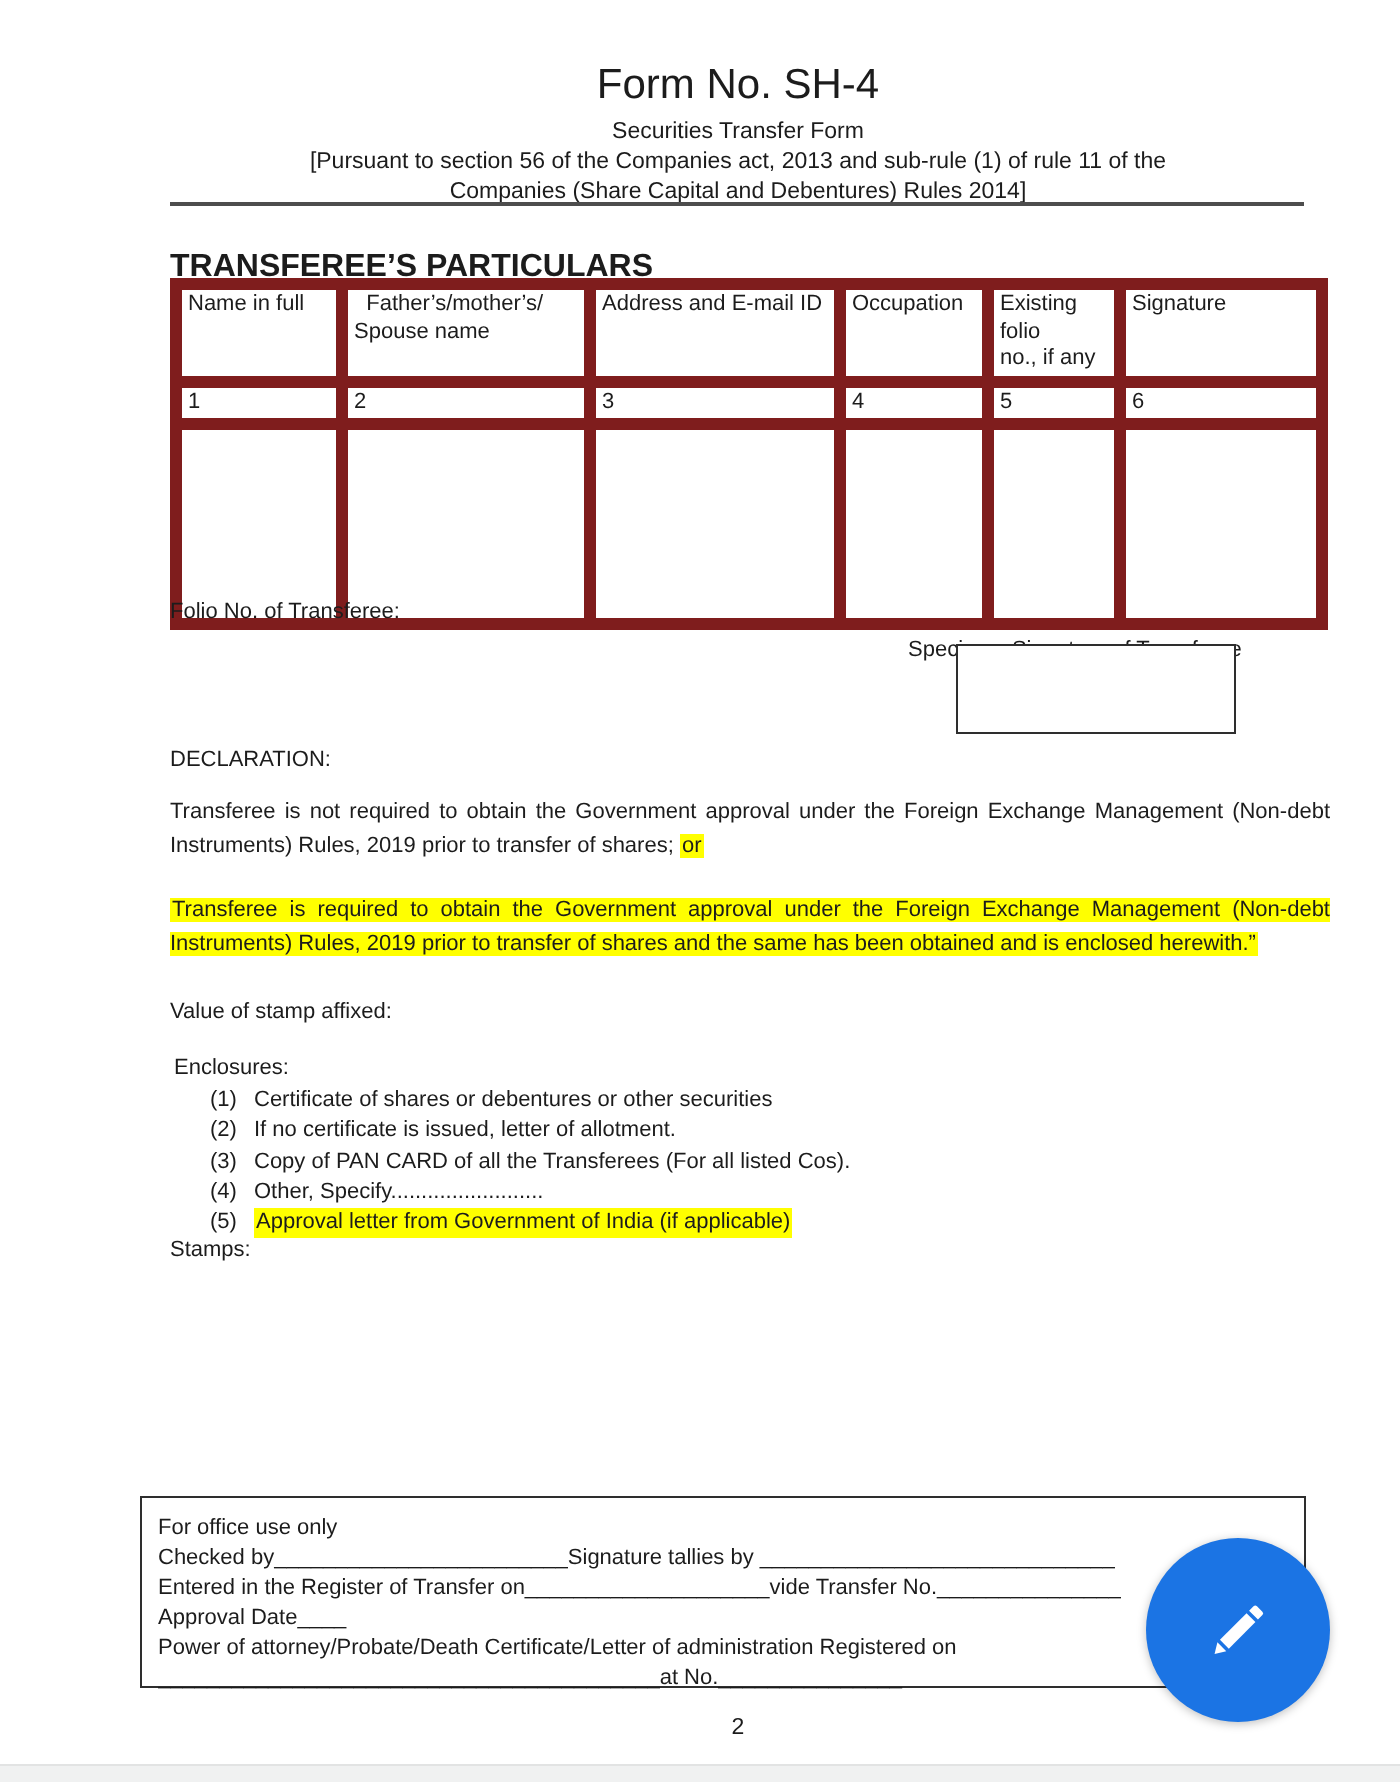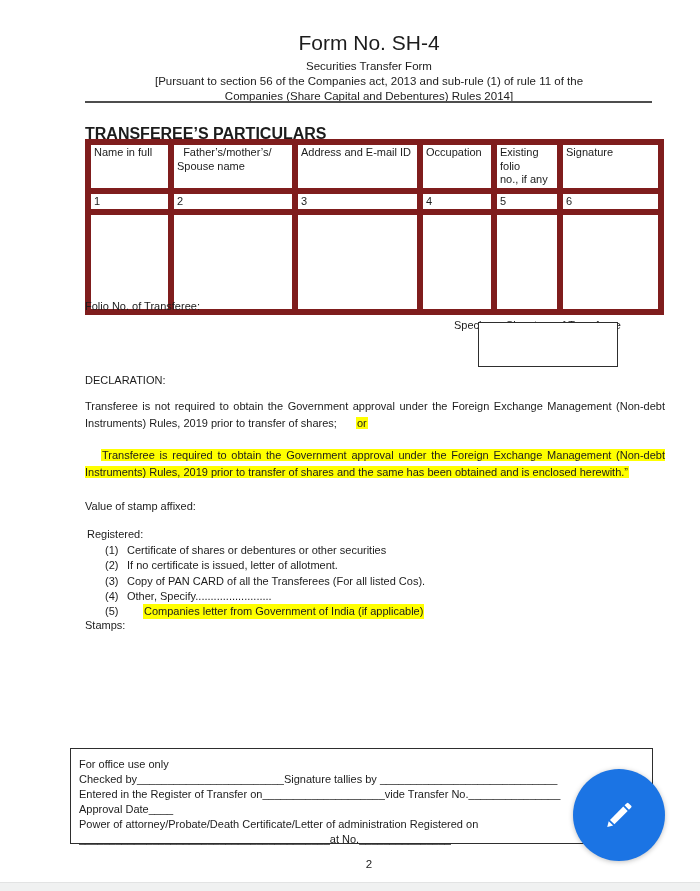--- a/index.html
+++ b/index.html
@@ -46,21 +46,21 @@
   
   .folio-label { position: absolute; top: 300px; left: 85px; font-size: 11px; }
   .specimen-label { position: absolute; top: 297px; left: 454px; font-size: 11px; margin-top: 22px; }
   .specimen-box { position: absolute; top: 322px; left: 478px; width: 140px; height: 45px; border: 1px solid #2e2e2e; background: #fff; }
 
   
   .declaration-label { position: absolute; top: 374px; left: 85px; font-size: 11px; }
   .decl-para { position: absolute; left: 85px; width: 580px; font-size: 11px; text-align: justify; }
   .para1 { top: 398px; line-height: 17px; }
   .para2 { top: 447px; line-height: 16.5px; }
-  mark, .hl { background: #ffff00; color: inherit; padding: 0 1px; margin-left: 16px; }
+  mark, .hl { background: #ffff00; color: inherit; padding: 0 1px; }
 
   .stamp-value-label { position: absolute; top: 500px; left: 85px; font-size: 11px; }
 
   
   .enclosures { position: absolute; top: 527px; left: 87px; width: 560px; font-size: 11px; }
   .enclosures-label { line-height: 15px; margin-bottom: 1px; }
   .enclosure-item { display: flex; line-height: 15.3px; padding-left: 18px; }
   .enclosure-num { width: 22px; flex: 0 0 22px; }
   .stamps-label { position: absolute; top: 619px; left: 85px; font-size: 11px; }
 
@@ -148,40 +148,40 @@
 
   <div class="declaration-label">DECLARATION:</div>
 
   <p class="decl-para para1"><span>Transferee is not required to obtain the Government approval under the Foreign Exchange Management (Non-debt Instruments) Rules, 2019 prior to transfer of shares; </span><mark>or</mark></p>
 
   <p class="decl-para para2"><mark>Transferee is required to obtain the Government approval under the Foreign Exchange Management (Non-debt Instruments) Rules, 2019 prior to transfer of shares and the same has been obtained and is enclosed herewith.”</mark></p>
 
   <div class="stamp-value-label">Value of stamp affixed:</div>
 
   <div class="enclosures">
-    <div class="enclosures-label">Registered:</div>
+    <div class="enclosures-label">Enclosures:</div>
     <div class="enclosure-item">
       <span class="enclosure-num">(1)</span>
       <span>Certificate of shares or debentures or other securities</span>
     </div>
     <div class="enclosure-item">
       <span class="enclosure-num">(2)</span>
       <span>If no certificate is issued, letter of allotment.</span>
     </div>
     <div class="enclosure-item">
       <span class="enclosure-num">(3)</span>
       <span>Copy of PAN CARD of all the Transferees (For all listed Cos).</span>
     </div>
     <div class="enclosure-item">
       <span class="enclosure-num">(4)</span>
       <span>Other, Specify.........................</span>
     </div>
     <div class="enclosure-item">
       <span class="enclosure-num">(5)</span>
-      <span class="hl">Companies letter from Government of India (if applicable)</span>
+      <span class="hl">Approval letter from Government of India (if applicable)</span>
     </div>
   </div>
 
   <div class="stamps-label">Stamps:</div>
 
   <div class="office-box">
     <div class="office-line">For office use only</div>
     <div class="office-line">Checked by________________________Signature tallies by _____________________________</div>
     <div class="office-line">Entered in the Register of Transfer on____________________vide Transfer No._______________</div>
     <div class="office-line">Approval Date____</div>

